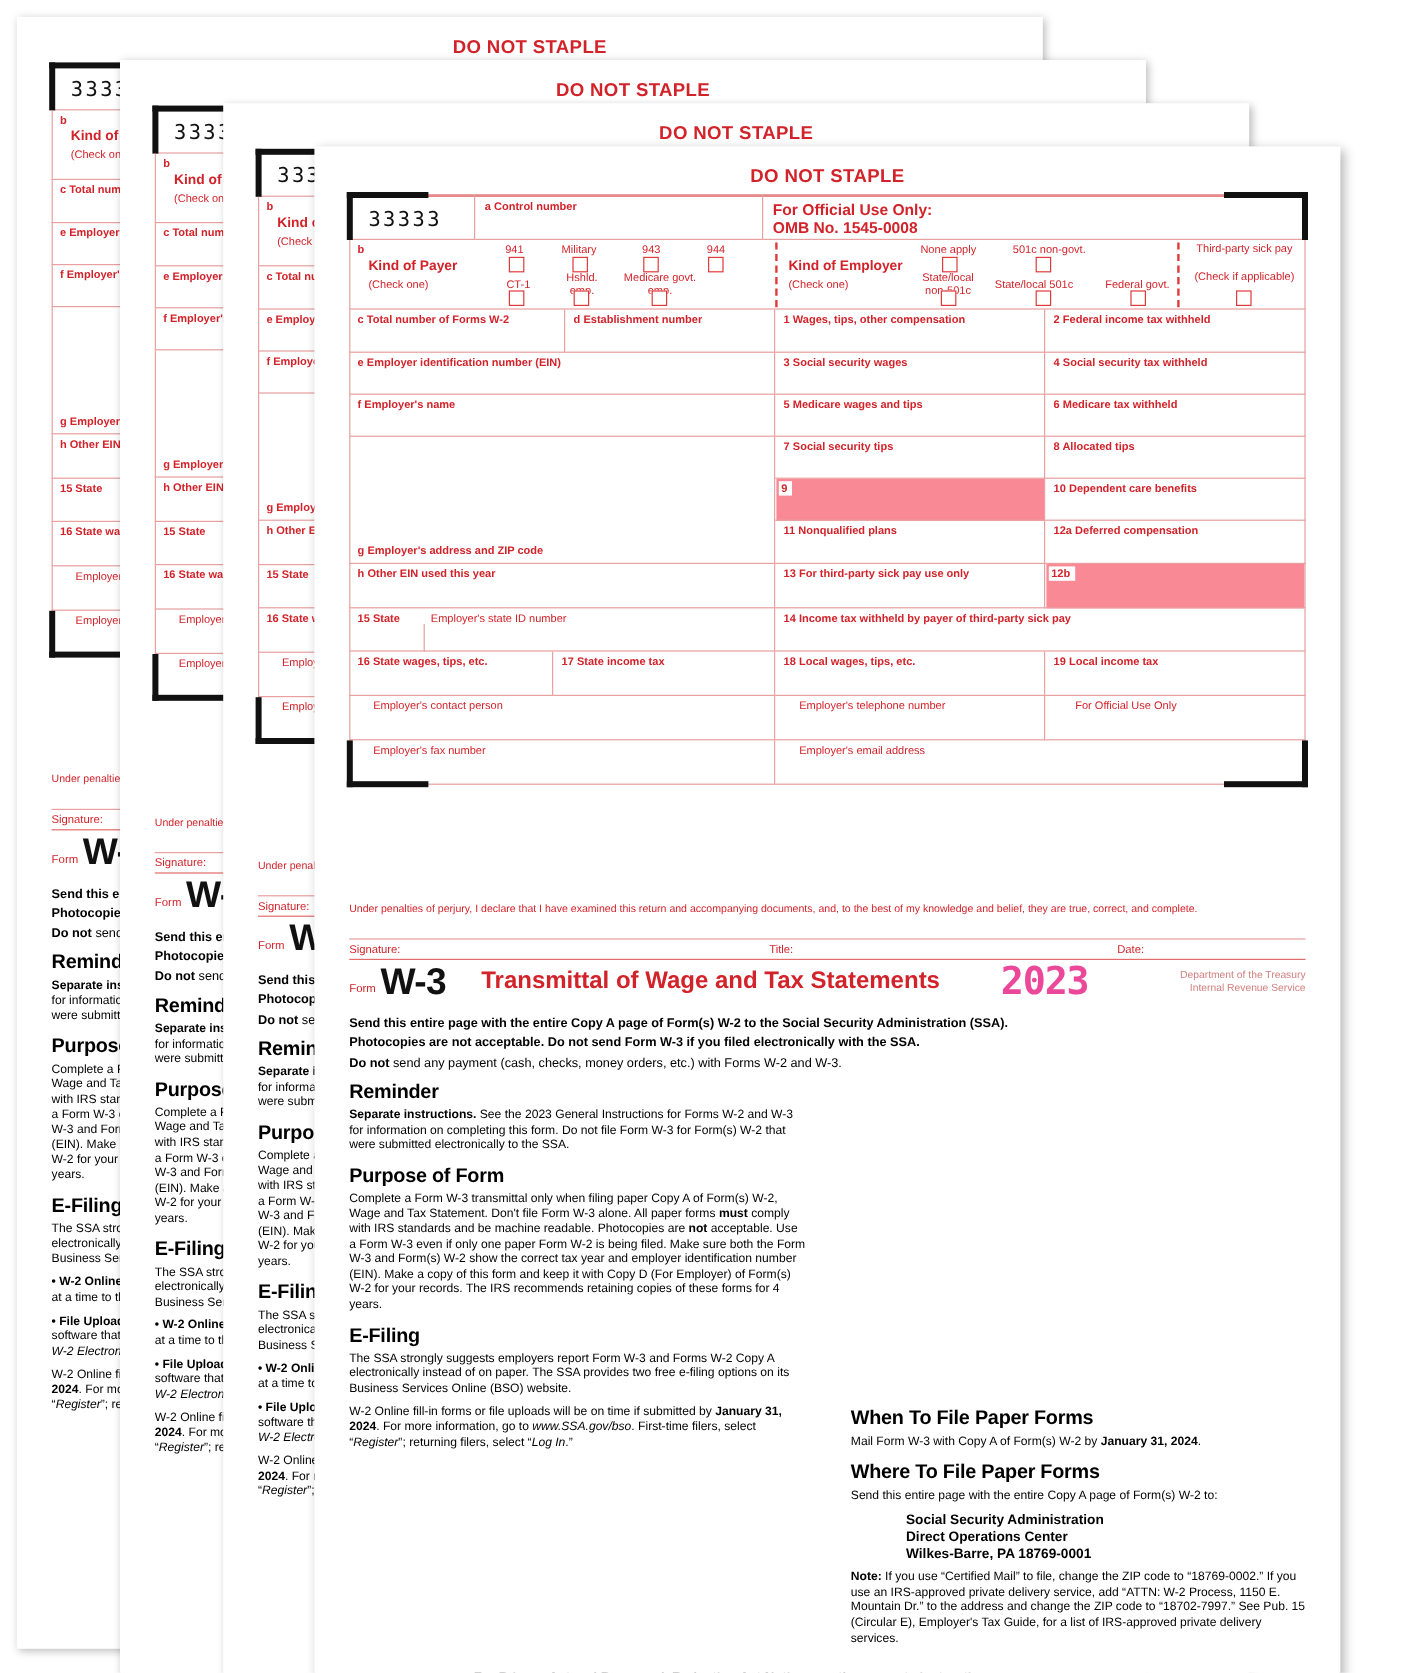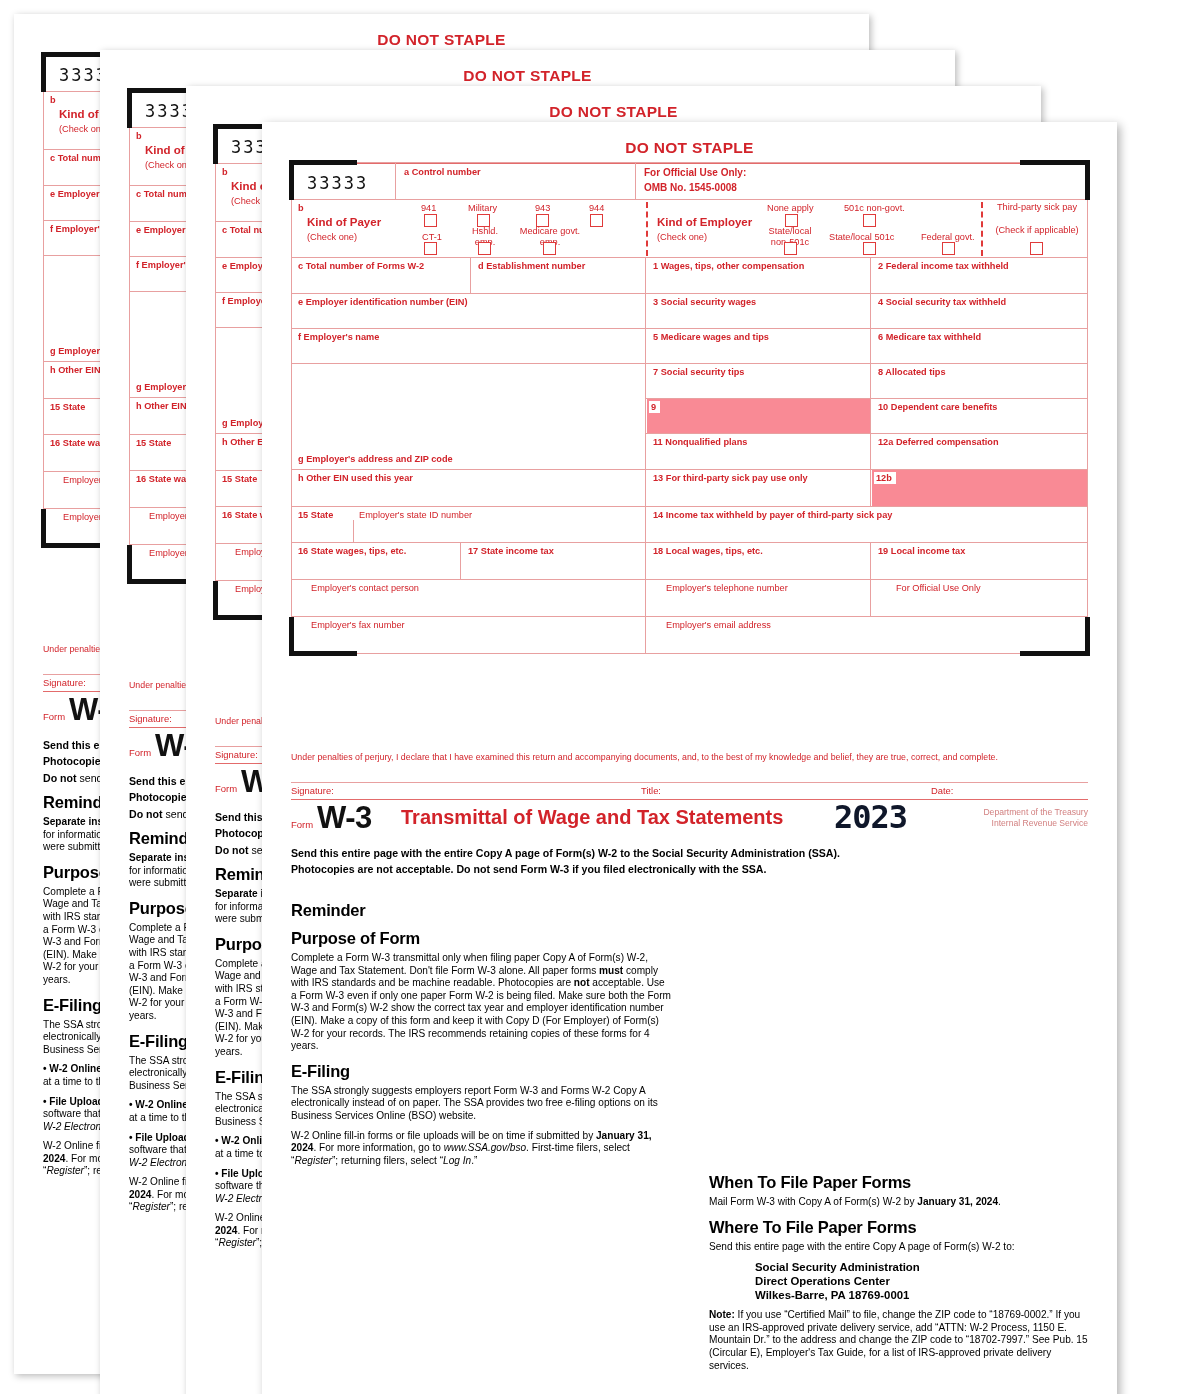--- a/index.html
+++ b/index.html
@@ -42,21 +42,21 @@
   .cell{position:absolute;box-sizing:border-box;}
   .bl{border-left:1px solid #e8a0a0;}
   .bt{border-top:1px solid #e8a0a0;}
   .br{border-right:1px solid #e8a0a0;}
   .bb{border-bottom:1px solid #e8a0a0;}
   .lab{
     color:#d2232a;font-size:9.2px;line-height:11px;
     position:absolute;
   }
   .lab b{font-weight:bold;}
-  .labb{color:#d2232a;font-size:10px;font-weight:bold;position:absolute;}
+  .labb{color:#d2232a;font-size:13px;font-weight:bold;position:absolute;}
 
   
   .brk{position:absolute;background:#111;}
 
   
   .ocr{
     position:absolute;font-family:"DejaVu Sans Mono", monospace;
     font-size:17px;letter-spacing:2px;color:#111;
   }
 
@@ -72,21 +72,21 @@
     position:absolute;background:#fff;color:#d2232a;
     font-size:9.2px;font-weight:bold;padding:1px 4px 1px 2px;
   }
 
   
   .w3row{position:absolute;left:29px;top:680px;width:797px;height:40px;}
   .w3-form{position:absolute;left:0;top:17px;color:#d2232a;font-size:9.5px;}
   .w3-big{position:absolute;left:26px;top:-2px;color:#111;font-size:31px;font-weight:bold;letter-spacing:-.5px;}
   .w3-title{position:absolute;left:110px;top:4px;color:#d2232a;font-size:20px;font-weight:bold;}
   .w3-year{
-    position:absolute;left:543px;top:-4px;color:#0f172a;font-size:32px;font-weight:bold;
+    position:absolute;left:543px;top:-4px;color:#ec4899;font-size:32px;font-weight:bold;
     font-family:"DejaVu Sans Mono", monospace;letter-spacing:-1px;
   }
   .w3-dept{position:absolute;right:0;top:5px;color:#d28080;font-size:8.6px;line-height:11px;text-align:right;}
 
   
   .body{position:absolute;left:29px;top:724px;width:797px;color:#000;}
   .bold3{font-size:10.6px;font-weight:bold;line-height:14.4px;margin:0 0 2px 0;}
   .col{position:absolute;}
   .colL{left:0;top:46px;width:380px;}
   .colR{left:418px;top:318px;width:379px;}
@@ -900,23 +900,25 @@
     <span class="w3-year">2023</span>
     <span class="w3-dept">
       <span>Department of the Treasury</span><br>
       <span>Internal Revenue Service</span>
     </span>
   </div>
 
   <div class="body">
     <div class="bold3">Send this entire page with the entire Copy A page of Form(s) W-2 to the Social Security Administration (SSA).</div>
     <div class="bold3">Photocopies are not acceptable. Do not send Form W-3 if you filed electronically with the SSA.</div>
+    <div class="bold3"><b>Do not</b><span style="font-weight:normal"> send any payment (cash, checks, money orders, etc.) with Forms W-2 and W-3.</span></div>
 
     <div class="col colL">
       <h2 class="sec">Reminder</h2>
+      <p class="tx"><b>Separate instructions.</b><span> See the 2023 General Instructions for Forms W-2 and W-3 for information on completing this form. Do not file Form W-3 for Form(s) W-2 that were submitted electronically to the SSA.</span></p>
 
       <h2 class="sec">Purpose of Form</h2>
       <p class="tx"><span>Complete a Form W-3 transmittal only when filing paper Copy A of Form(s) W-2, Wage and Tax Statement. Don't file Form W-3 alone. All paper forms </span><b>must</b><span> comply with IRS standards and be machine readable. Photocopies are </span><b>not</b><span> acceptable. Use a Form W-3 even if only one paper Form W-2 is being filed. Make sure both the Form W-3 and Form(s) W-2 show the correct tax year and employer identification number (EIN). Make a copy of this form and keep it with Copy D (For Employer) of Form(s) W-2 for your records. The IRS recommends retaining copies of these forms for 4 years.</span></p>
 
       <h2 class="sec">E-Filing</h2>
       <p class="tx">The SSA strongly suggests employers report Form W-3 and Forms W-2 Copy A electronically instead of on paper. The SSA provides two free e-filing options on its Business Services Online (BSO) website.</p>
       <p class="tx"><span>    W-2 Online fill-in forms or file uploads will be on time if submitted by </span><b>January 31, 2024</b><span>. For more information, go to </span><i>www.SSA.gov/bso</i><span>. First-time filers, select “</span><i>Register</i><span>”; returning filers, select “</span><i>Log In</i><span>.”</span></p>
     </div>
 
     <div class="col colR">

